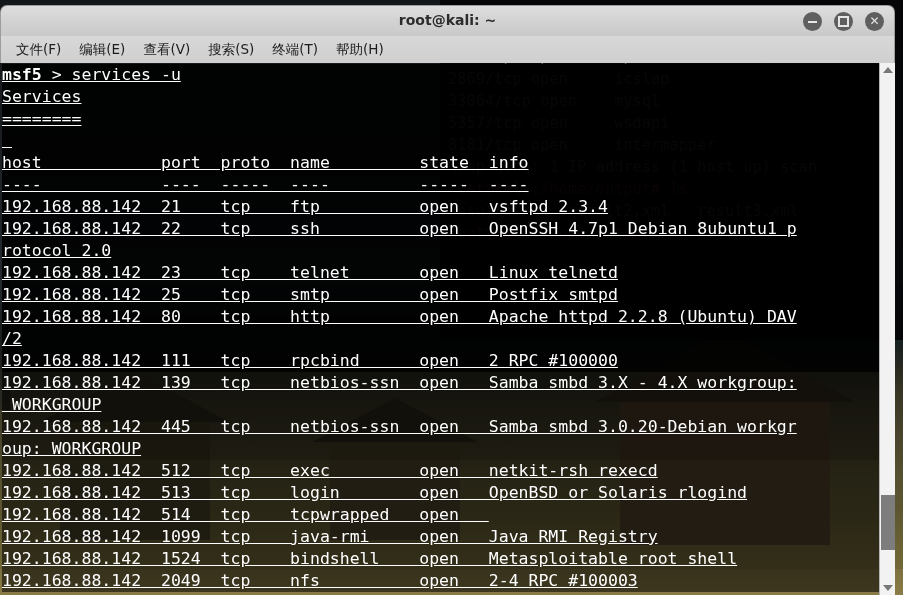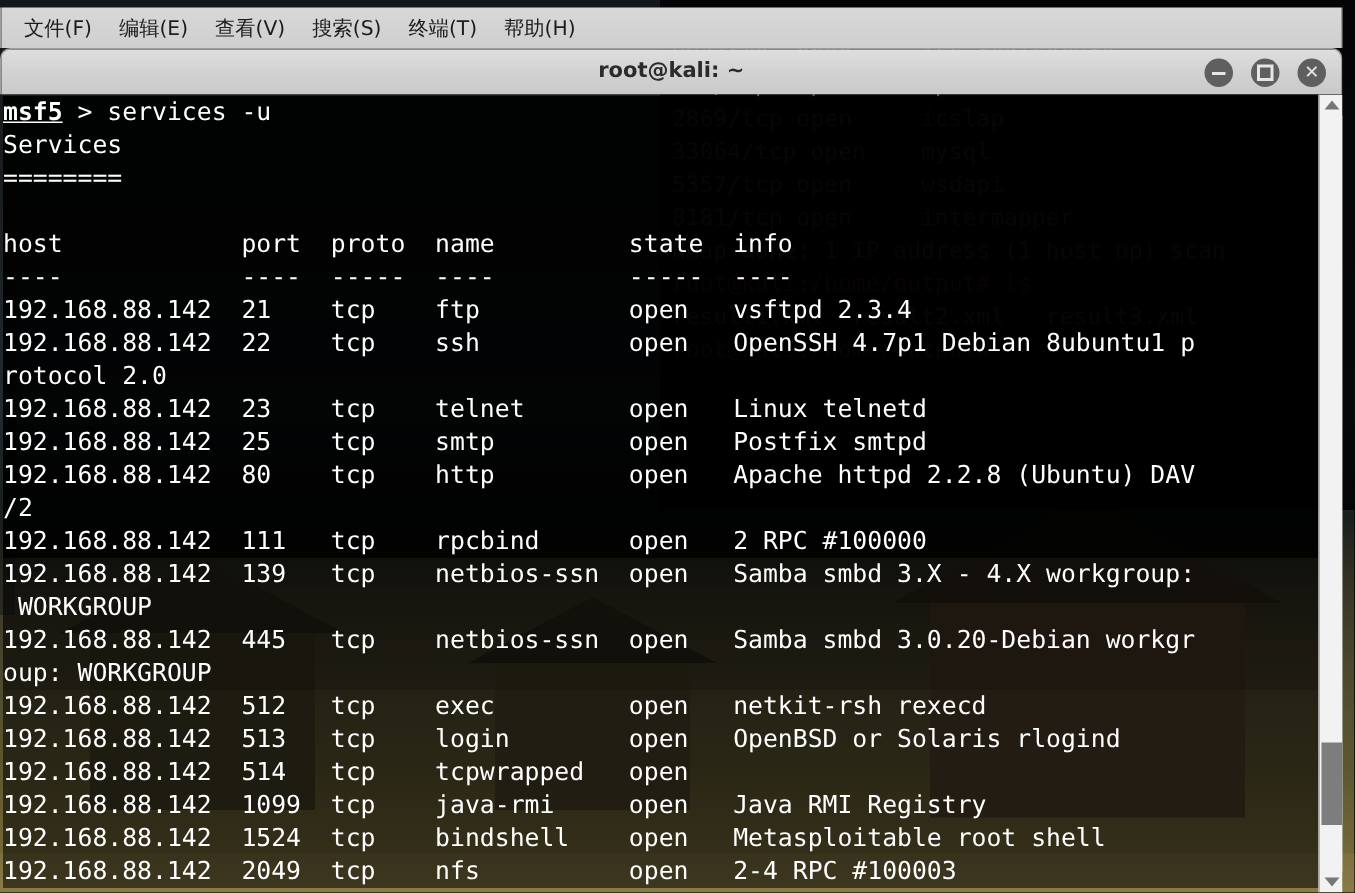--- a/index.html
+++ b/index.html
@@ -187,20 +187,21 @@
     left: 0; top: 0;
     width: 884px;
     padding: 1px 0 0 2px;
     box-sizing: border-box;
     font-family: "DejaVu Sans Mono", monospace;
     font-size: 16.5px;
     line-height: 22px;
     color: #ffffff;
     white-space: pre;
     letter-spacing: 0px;
+    text-decoration: underline;
   }
   #term-text .row { height: 22px; }
   .prompt-host {
     font-weight: bold;
     text-decoration: underline;
   }
 
   
   #scrollbar {
     position: absolute;
@@ -270,44 +271,44 @@
   </div>
 
   <div id="bg-left-sliver"></div>
 
   <div id="bg-term">
     <div id="bg-term-inner"><div class="dim">514/tcp  filtered shell</div><div class="dim">902/tcp  open     iss-realsecure</div><div class="dim">912/tcp  open     apex-mesh</div><div class="dim">2869/tcp open     icslap</div><div class="dim">33064/tcp open    mysql</div><div class="dim">5357/tcp open     wsdapi</div><div class="dim">8181/tcp open     intermapper</div><div class="dim">Nmap done: 1 IP address (1 host up) scan</div><div class="red">root@kali:/home/output# ls</div><div class="dim">result1.xml  result2.xml   result3.xml</div><div class="red">root@kali:/home/output# </div></div>
   </div>
 
   <div id="term-window">
 
+    <div id="titlebar">
+      <div id="title-text">root@kali: ~</div>
+      <div id="win-buttons">
+        <div class="win-btn">
+            <span class="glyph-min"></span>
+          </div>
+        <div class="win-btn">
+            <span class="glyph-max"></span>
+          </div>
+        <div class="win-btn">
+            <span class="glyph-close">✕</span>
+          </div>
+      </div>
+    </div>
+
     <div id="menubar">
       <div class="menu-item">文件(F)</div>
       <div class="menu-item">编辑(E)</div>
       <div class="menu-item">查看(V)</div>
       <div class="menu-item">搜索(S)</div>
       <div class="menu-item">终端(T)</div>
       <div class="menu-item">帮助(H)</div>
     </div>
 
-    <div id="titlebar">
-      <div id="title-text">root@kali: ~</div>
-      <div id="win-buttons">
-        <div class="win-btn">
-            <span class="glyph-min"></span>
-          </div>
-        <div class="win-btn">
-            <span class="glyph-max"></span>
-          </div>
-        <div class="win-btn">
-            <span class="glyph-close">✕</span>
-          </div>
-      </div>
-    </div>
-
     <div id="term-body">
       <div id="term-text"><div class="row" style="background:rgba(0,0,0,0.93);"><span class="prompt-host">msf5</span>&nbsp;&gt;&nbsp;services&nbsp;-u</div><div class="row" style="background:rgba(0,0,0,0.93);">Services</div><div class="row" style="background:rgba(0,0,0,0.93);">========</div><div class="row" style="background:rgba(0,0,0,0.93);">&nbsp;</div><div class="row" style="background:rgba(0,0,0,0.93);">host&nbsp;&nbsp;&nbsp;&nbsp;&nbsp;&nbsp;&nbsp;&nbsp;&nbsp;&nbsp;&nbsp;&nbsp;port&nbsp;&nbsp;proto&nbsp;&nbsp;name&nbsp;&nbsp;&nbsp;&nbsp;&nbsp;&nbsp;&nbsp;&nbsp;&nbsp;state&nbsp;&nbsp;info</div><div class="row" style="background:rgba(0,0,0,0.93);">----&nbsp;&nbsp;&nbsp;&nbsp;&nbsp;&nbsp;&nbsp;&nbsp;&nbsp;&nbsp;&nbsp;&nbsp;----&nbsp;&nbsp;-----&nbsp;&nbsp;----&nbsp;&nbsp;&nbsp;&nbsp;&nbsp;&nbsp;&nbsp;&nbsp;&nbsp;-----&nbsp;&nbsp;----</div><div class="row" style="background:rgba(0,0,0,0.93);">192.168.88.142&nbsp;&nbsp;21&nbsp;&nbsp;&nbsp;&nbsp;tcp&nbsp;&nbsp;&nbsp;&nbsp;ftp&nbsp;&nbsp;&nbsp;&nbsp;&nbsp;&nbsp;&nbsp;&nbsp;&nbsp;&nbsp;open&nbsp;&nbsp;&nbsp;vsftpd&nbsp;2.3.4</div><div class="row" style="background:rgba(0,0,0,0.93);">192.168.88.142&nbsp;&nbsp;22&nbsp;&nbsp;&nbsp;&nbsp;tcp&nbsp;&nbsp;&nbsp;&nbsp;ssh&nbsp;&nbsp;&nbsp;&nbsp;&nbsp;&nbsp;&nbsp;&nbsp;&nbsp;&nbsp;open&nbsp;&nbsp;&nbsp;OpenSSH&nbsp;4.7p1&nbsp;Debian&nbsp;8ubuntu1&nbsp;p</div><div class="row" style="background:rgba(0,0,0,0.93);">rotocol&nbsp;2.0</div><div class="row" style="background:rgba(0,0,0,0.93);">192.168.88.142&nbsp;&nbsp;23&nbsp;&nbsp;&nbsp;&nbsp;tcp&nbsp;&nbsp;&nbsp;&nbsp;telnet&nbsp;&nbsp;&nbsp;&nbsp;&nbsp;&nbsp;&nbsp;open&nbsp;&nbsp;&nbsp;Linux&nbsp;telnetd</div><div class="row" style="background:rgba(0,0,0,0.93);">192.168.88.142&nbsp;&nbsp;25&nbsp;&nbsp;&nbsp;&nbsp;tcp&nbsp;&nbsp;&nbsp;&nbsp;smtp&nbsp;&nbsp;&nbsp;&nbsp;&nbsp;&nbsp;&nbsp;&nbsp;&nbsp;open&nbsp;&nbsp;&nbsp;Postfix&nbsp;smtpd</div><div class="row" style="background:rgba(0,0,0,0.93);">192.168.88.142&nbsp;&nbsp;80&nbsp;&nbsp;&nbsp;&nbsp;tcp&nbsp;&nbsp;&nbsp;&nbsp;http&nbsp;&nbsp;&nbsp;&nbsp;&nbsp;&nbsp;&nbsp;&nbsp;&nbsp;open&nbsp;&nbsp;&nbsp;Apache&nbsp;httpd&nbsp;2.2.8&nbsp;(Ubuntu)&nbsp;DAV</div><div class="row" style="background:rgba(0,0,0,0.93);">/2</div><div class="row" style="background:rgba(0,0,0,0.93);">192.168.88.142&nbsp;&nbsp;111&nbsp;&nbsp;&nbsp;tcp&nbsp;&nbsp;&nbsp;&nbsp;rpcbind&nbsp;&nbsp;&nbsp;&nbsp;&nbsp;&nbsp;open&nbsp;&nbsp;&nbsp;2&nbsp;RPC&nbsp;#100000</div><div class="row" style="background:rgba(0,0,0,0.62);">192.168.88.142&nbsp;&nbsp;139&nbsp;&nbsp;&nbsp;tcp&nbsp;&nbsp;&nbsp;&nbsp;netbios-ssn&nbsp;&nbsp;open&nbsp;&nbsp;&nbsp;Samba&nbsp;smbd&nbsp;3.X&nbsp;-&nbsp;4.X&nbsp;workgroup:</div><div class="row" style="background:rgba(0,0,0,0.62);">&nbsp;WORKGROUP</div><div class="row" style="background:rgba(0,0,0,0.62);">192.168.88.142&nbsp;&nbsp;445&nbsp;&nbsp;&nbsp;tcp&nbsp;&nbsp;&nbsp;&nbsp;netbios-ssn&nbsp;&nbsp;open&nbsp;&nbsp;&nbsp;Samba&nbsp;smbd&nbsp;3.0.20-Debian&nbsp;workgr</div><div class="row" style="background:rgba(0,0,0,0.62);">oup:&nbsp;WORKGROUP</div><div class="row" style="background:rgba(0,0,0,0.55);">192.168.88.142&nbsp;&nbsp;512&nbsp;&nbsp;&nbsp;tcp&nbsp;&nbsp;&nbsp;&nbsp;exec&nbsp;&nbsp;&nbsp;&nbsp;&nbsp;&nbsp;&nbsp;&nbsp;&nbsp;open&nbsp;&nbsp;&nbsp;netkit-rsh&nbsp;rexecd</div><div class="row" style="background:rgba(0,0,0,0.55);">192.168.88.142&nbsp;&nbsp;513&nbsp;&nbsp;&nbsp;tcp&nbsp;&nbsp;&nbsp;&nbsp;login&nbsp;&nbsp;&nbsp;&nbsp;&nbsp;&nbsp;&nbsp;&nbsp;open&nbsp;&nbsp;&nbsp;OpenBSD&nbsp;or&nbsp;Solaris&nbsp;rlogind</div><div class="row" style="background:rgba(0,0,0,0.55);">192.168.88.142&nbsp;&nbsp;514&nbsp;&nbsp;&nbsp;tcp&nbsp;&nbsp;&nbsp;&nbsp;tcpwrapped&nbsp;&nbsp;&nbsp;open&nbsp;&nbsp;&nbsp;</div><div class="row" style="background:rgba(0,0,0,0.55);">192.168.88.142&nbsp;&nbsp;1099&nbsp;&nbsp;tcp&nbsp;&nbsp;&nbsp;&nbsp;java-rmi&nbsp;&nbsp;&nbsp;&nbsp;&nbsp;open&nbsp;&nbsp;&nbsp;Java&nbsp;RMI&nbsp;Registry</div><div class="row" style="background:rgba(0,0,0,0.55);">192.168.88.142&nbsp;&nbsp;1524&nbsp;&nbsp;tcp&nbsp;&nbsp;&nbsp;&nbsp;bindshell&nbsp;&nbsp;&nbsp;&nbsp;open&nbsp;&nbsp;&nbsp;Metasploitable&nbsp;root&nbsp;shell</div><div class="row" style="background:rgba(0,0,0,0.55);">192.168.88.142&nbsp;&nbsp;2049&nbsp;&nbsp;tcp&nbsp;&nbsp;&nbsp;&nbsp;nfs&nbsp;&nbsp;&nbsp;&nbsp;&nbsp;&nbsp;&nbsp;&nbsp;&nbsp;&nbsp;open&nbsp;&nbsp;&nbsp;2-4&nbsp;RPC&nbsp;#100003</div></div>
 
       <div id="scrollbar">
         <div class="sb-arrow sb-up">
             <i></i>
           </div>
         <div id="sb-track">
           <div id="sb-thumb"></div>
         </div>

